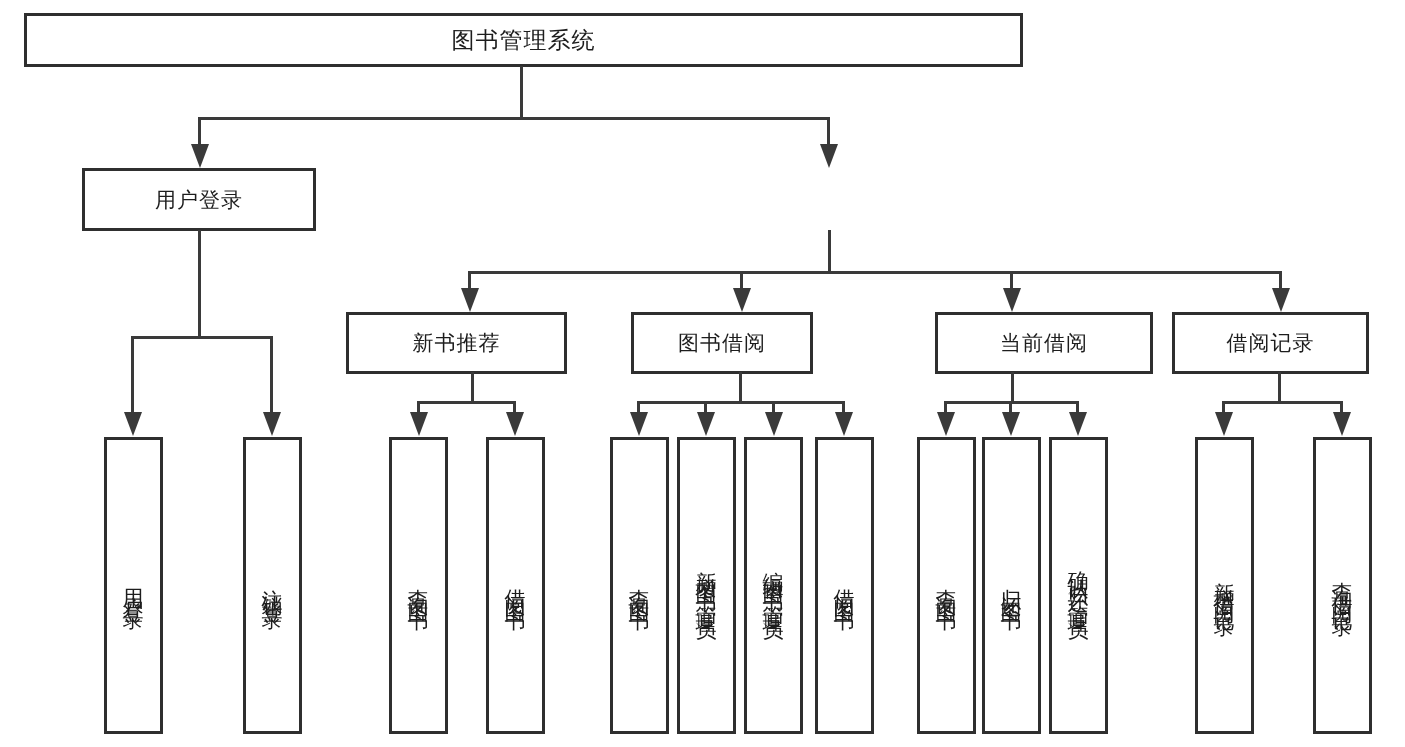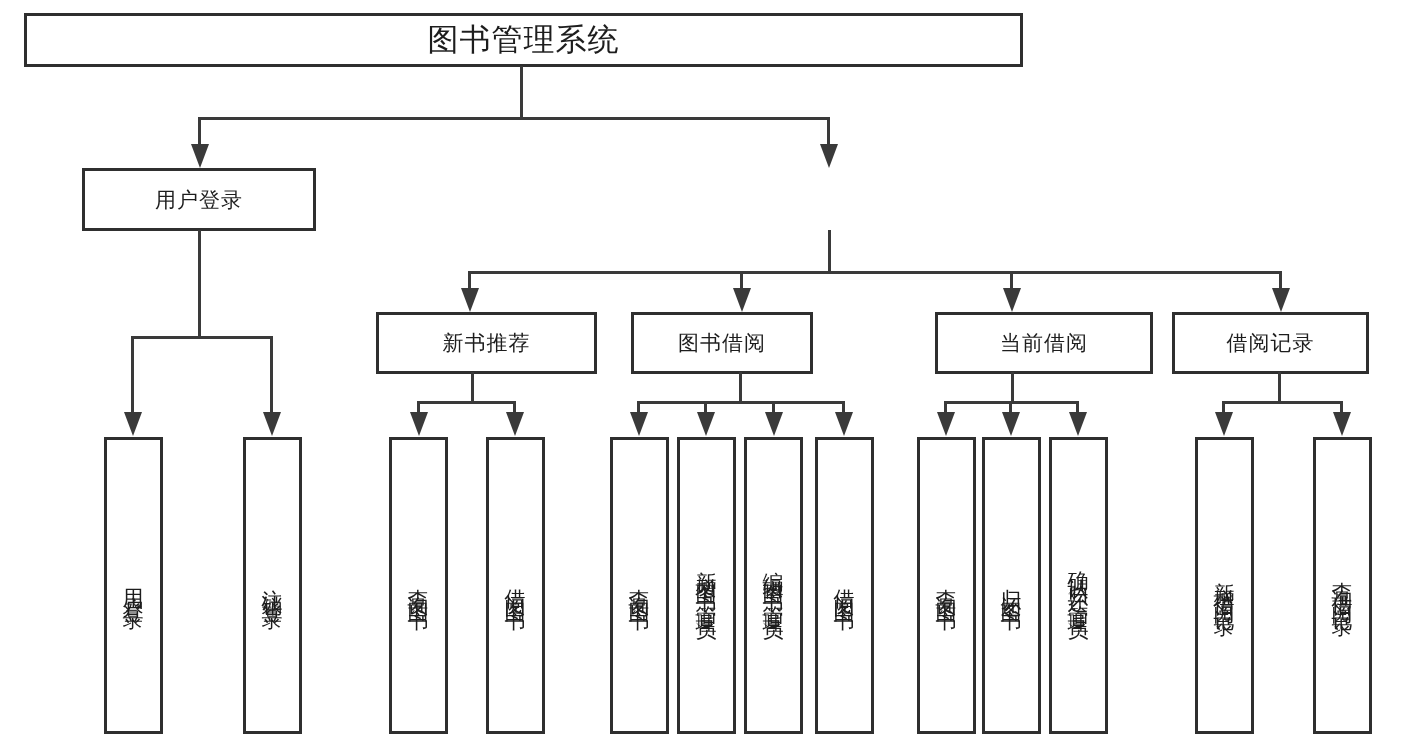--- a/index.html
+++ b/index.html
@@ -28,21 +28,21 @@
     display: flex;
     align-items: center;
     justify-content: center;
   }
   .hlabel {
     font-size: 21px;
     letter-spacing: 1px;
     color: var(--text);
     white-space: nowrap;
   }
-  .root-label { font-size: 31px; }
+  .root-label { font-size: 23px; }
   .vbox {
     position: absolute;
     top: 437px;
     width: 59px;
     height: 297px;
     background: #fff;
     border: 3px solid var(--box-border);
     display: flex;
     align-items: center;
     justify-content: center;
@@ -112,21 +112,21 @@
   <div class="drop" style="left:124px; top:336px; height:100px;"></div>
   <div class="drop" style="left:263px; top:336px; height:100px;"></div>
 
   <div class="vline" style="left:828px; top:230px; height:43px;"></div>
   <div class="hline" style="left:469px; top:271px; width:813px;"></div>
   <div class="drop" style="left:461px; top:271px; height:41px;"></div>
   <div class="drop" style="left:733px; top:271px; height:41px;"></div>
   <div class="drop" style="left:1003px; top:271px; height:41px;"></div>
   <div class="drop" style="left:1272px; top:271px; height:41px;"></div>
 
-  <div class="box" style="left:376px; top:312px; width:221px; height:62px;font-family:Liberation Serif, serif;">
+  <div class="box" style="left:346px; top:312px; width:221px; height:62px;font-family:Liberation Serif, serif;">
     <span class="hlabel">新书推荐</span>
   </div>
   <div class="box" style="left:631px; top:312px; width:182px; height:62px;">
     <span class="hlabel">图书借阅</span>
   </div>
   <div class="box" style="left:903px; top:312px; width:218px; height:62px;margin-left:32px;">
     <span class="hlabel">当前借阅</span>
   </div>
   <div class="box" style="left:1172px; top:312px; width:197px; height:62px;align-items:center;">
     <span class="hlabel">借阅记录</span>

